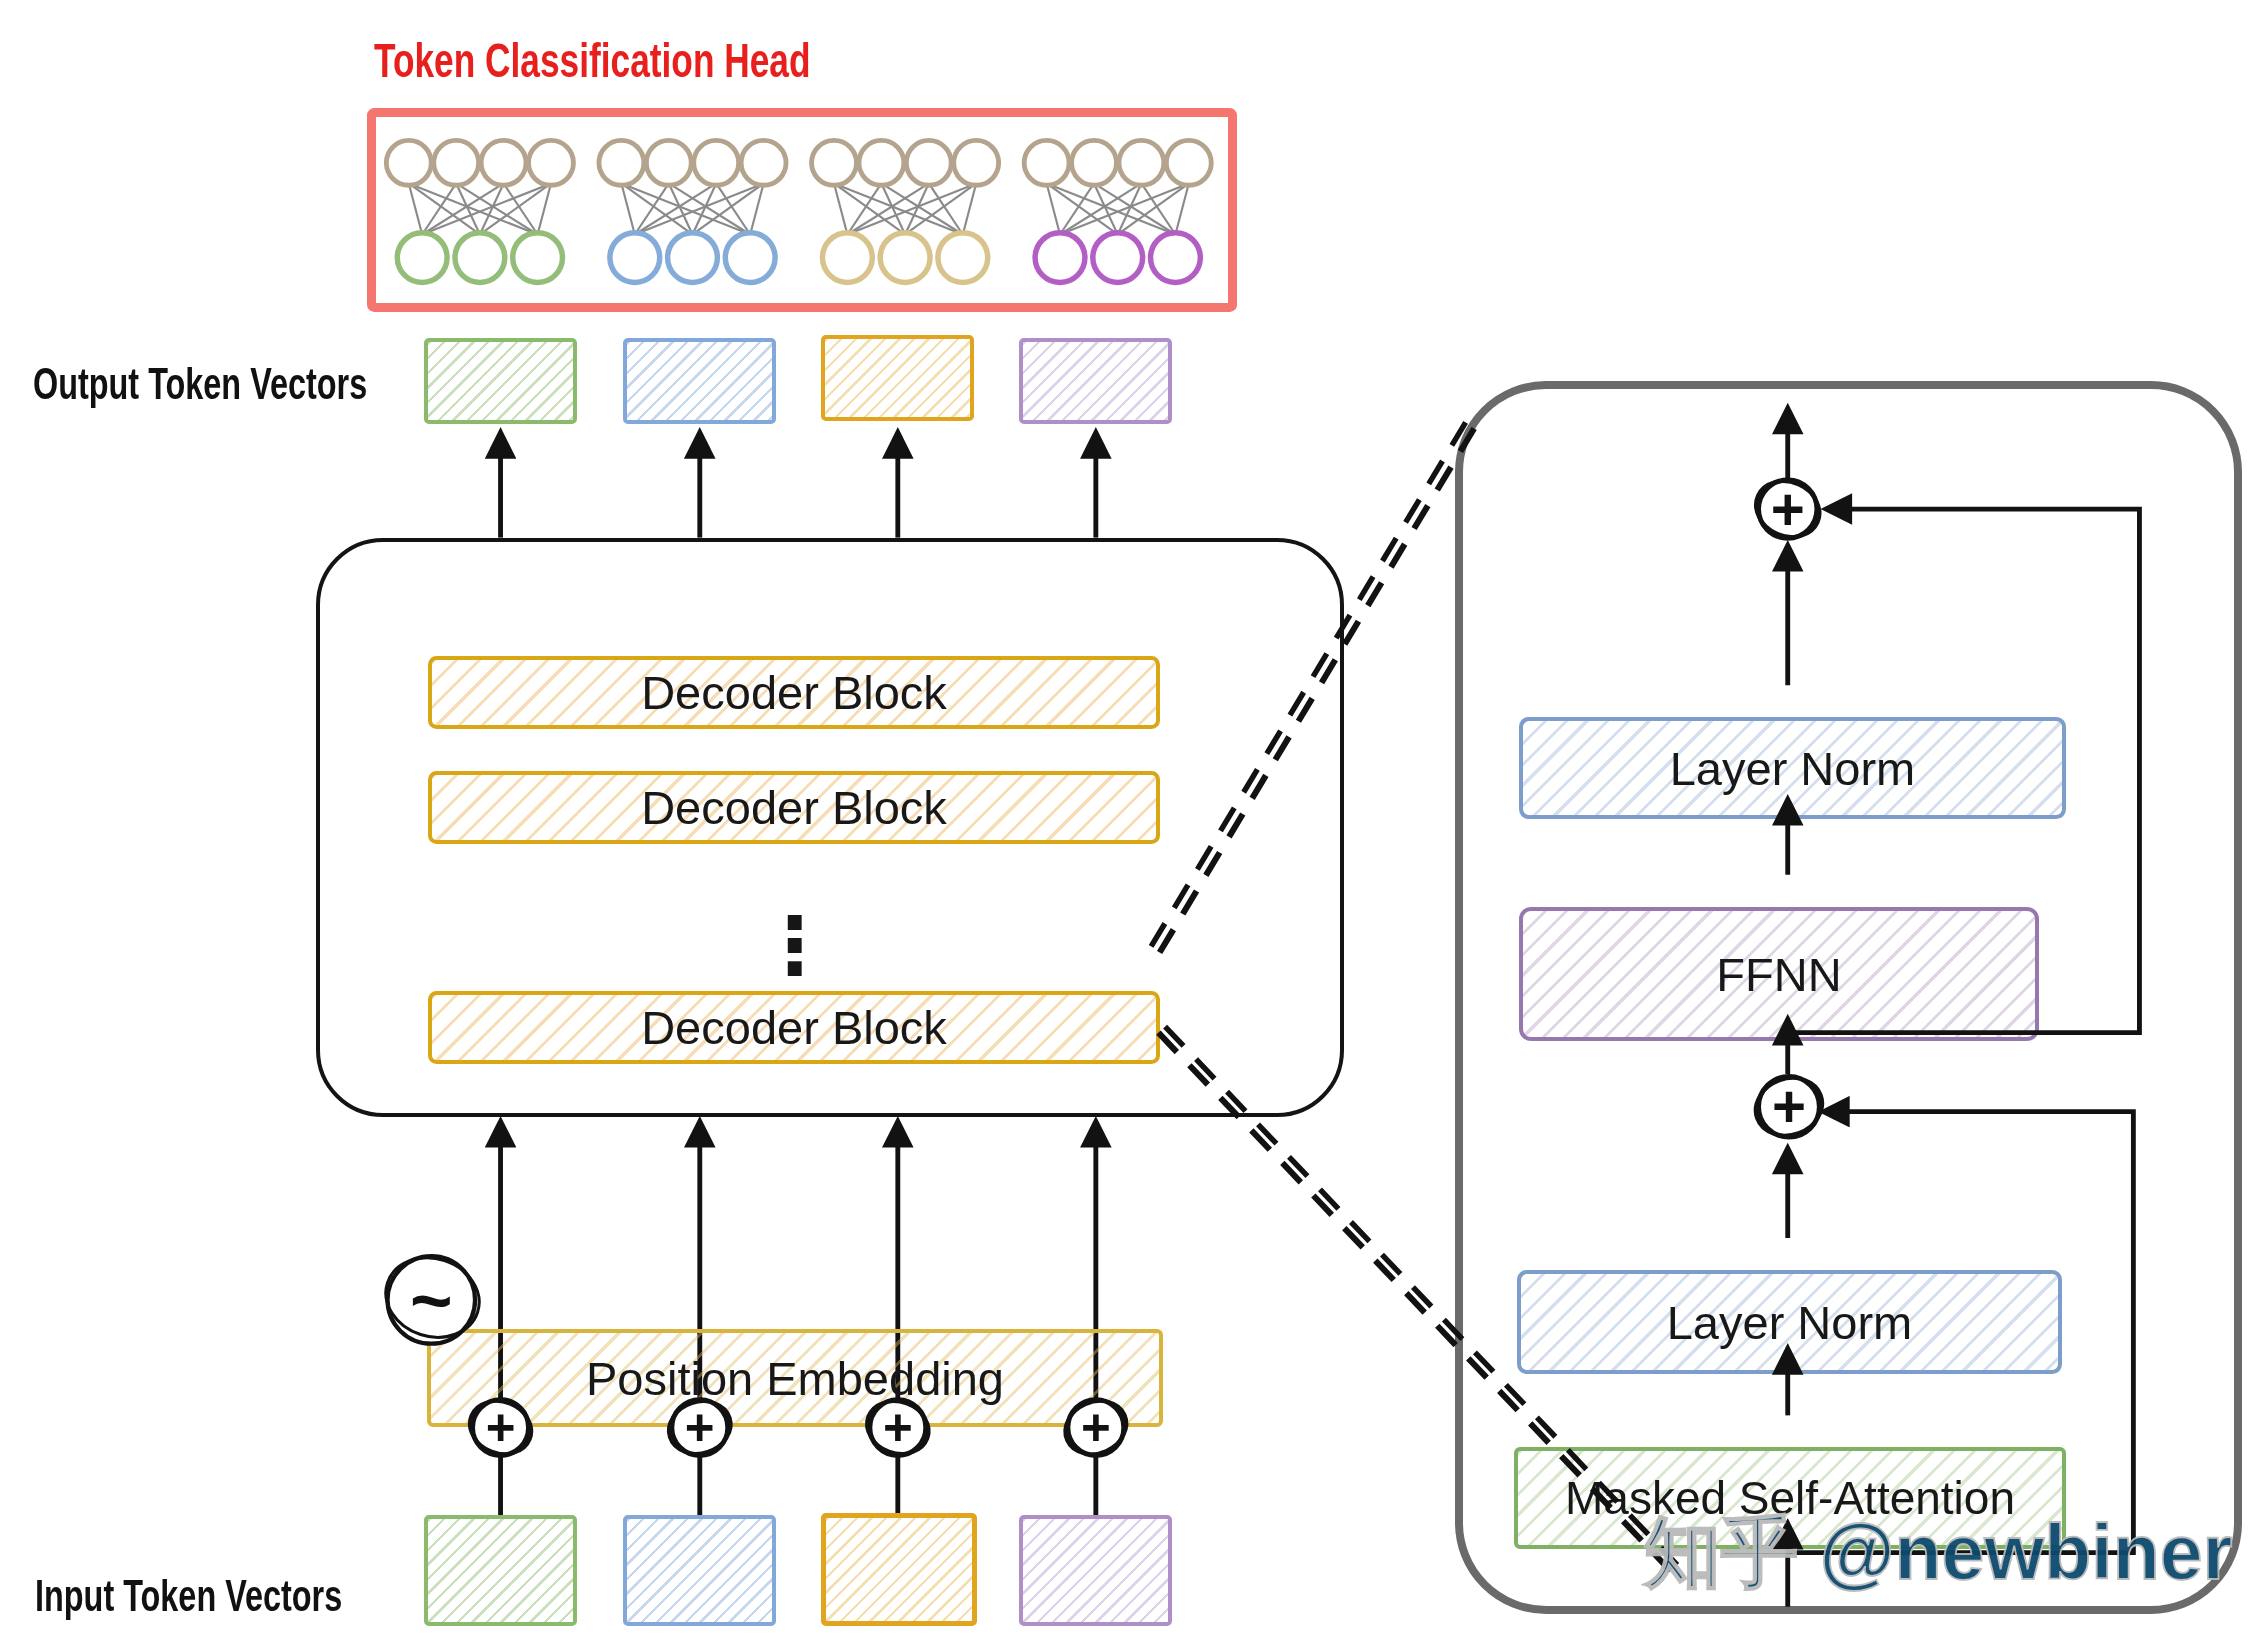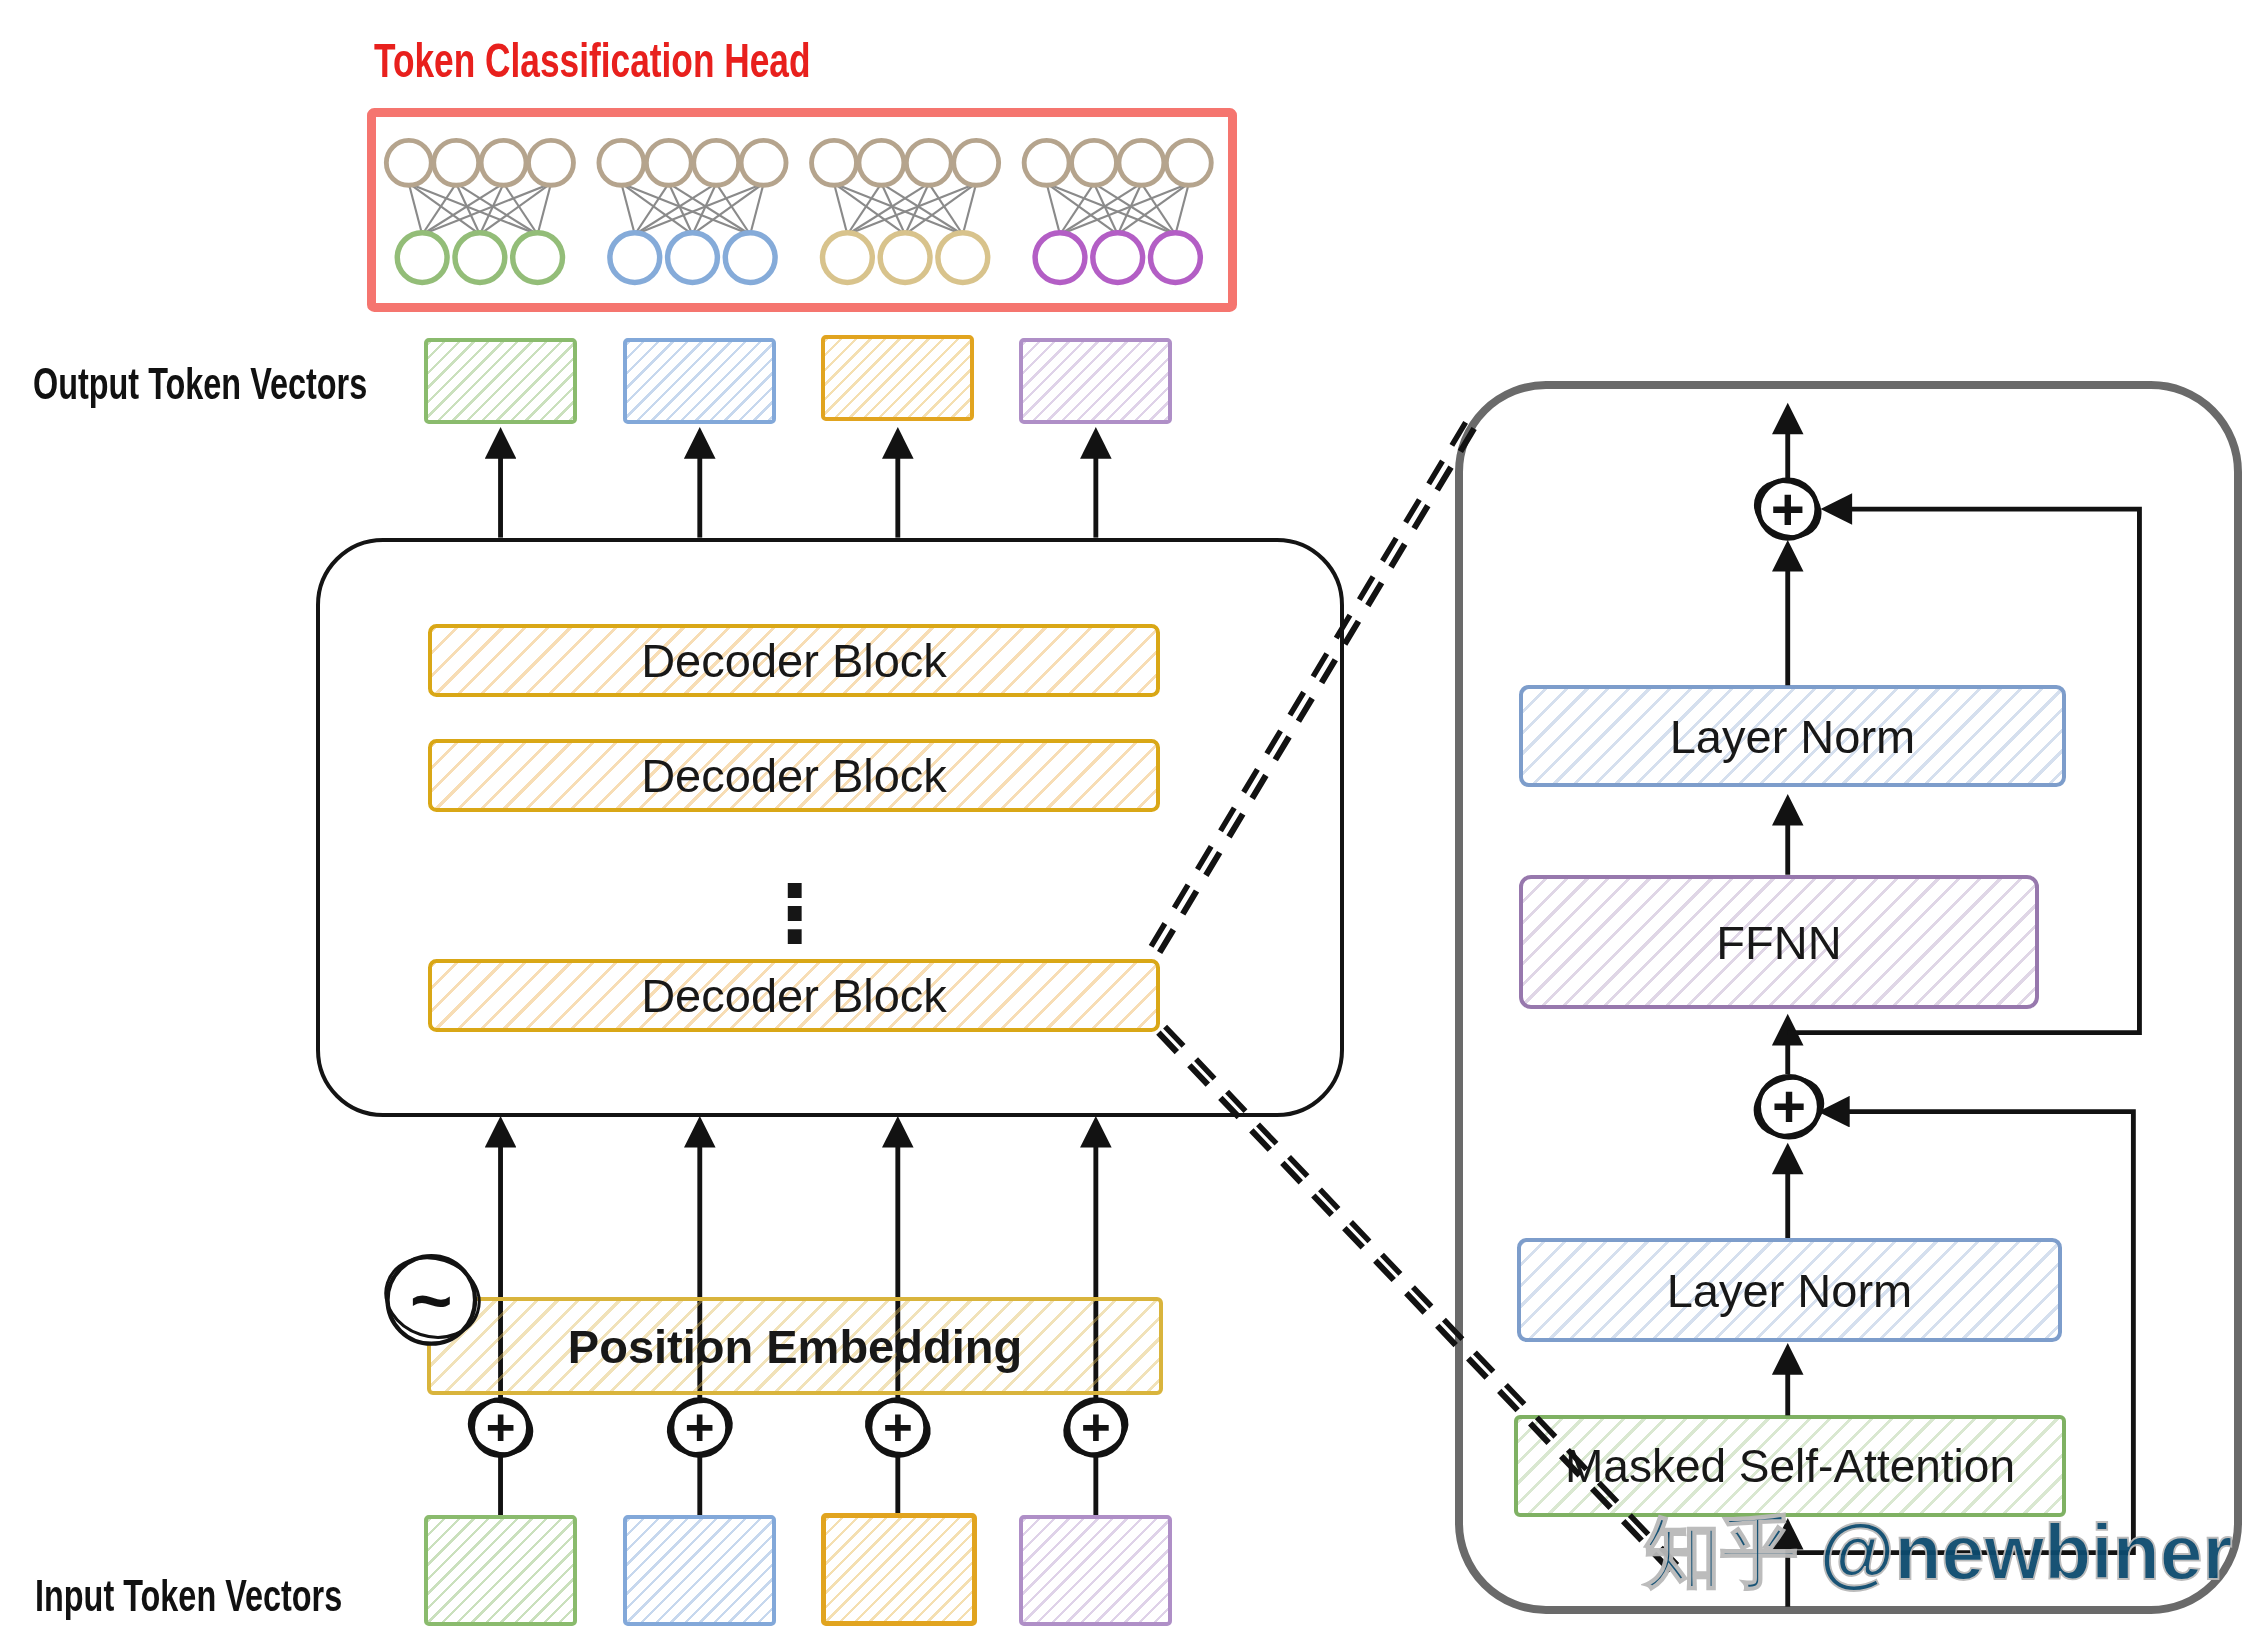--- a/index.html
+++ b/index.html
@@ -3,21 +3,21 @@
 <meta charset="utf-8">
 <style>
   html,body{margin:0;padding:0;background:#ffffff;}
   body{width:2250px;height:1645px;position:relative;overflow:hidden;
        font-family:"Liberation Sans","DejaVu Sans",sans-serif;}
   .layer{position:absolute;left:0;top:0;width:2250px;height:1645px;}
   #wires{z-index:1;}
   #overlay{z-index:5;}
   .el{position:absolute;box-sizing:border-box;z-index:2;}
   .boxlabel{display:flex;align-items:center;justify-content:center;
-            color:#181818;white-space:nowrap;}
+            color:#181818;white-space:nowrap;margin-top:32px;}
   .lbl{position:absolute;z-index:4;font-weight:bold;color:#111;white-space:nowrap;
        transform:scaleX(.72);transform-origin:0 50%;}
   
   .h-orange {background:repeating-linear-gradient(135deg, rgba(235,166,60,.38) 0 3px, transparent 3px 16px);}
   .h-yellow {background:repeating-linear-gradient(135deg, rgba(222,186,88,.42) 0 3px, transparent 3px 14.6px);}
   .h-blue   {background:repeating-linear-gradient(135deg, rgba(125,157,203,.32) 0 3px, transparent 3px 14.6px);}
   .h-purple {background:repeating-linear-gradient(135deg, rgba(151,120,173,.30) 0 3px, transparent 3px 14.6px);}
   .h-green  {background:repeating-linear-gradient(135deg, rgba(131,178,102,.30) 0 3px, transparent 3px 14.6px);}
   .h-tgreen {background:repeating-linear-gradient(135deg, rgba(138,187,109,.45) 0 2.4px, transparent 2.4px 10.3px);}
   .h-tblue  {background:repeating-linear-gradient(135deg, rgba(130,168,217,.45) 0 2.4px, transparent 2.4px 10.3px);}
@@ -59,21 +59,21 @@
 <div class="el h-tblue" style="left:623px;top:338px;width:153px;height:86px;border:4.9px solid #82a8d9;border-radius:4.9px;"></div>
 <div class="el h-tyellow" style="left:821px;top:335px;width:153px;height:86px;border:4.9px solid #e1a41f;border-radius:4.9px;"></div>
 <div class="el h-tpurple" style="left:1019px;top:338px;width:153px;height:86px;border:4.9px solid #af8fc7;border-radius:4.9px;"></div>
 
 <div class="el" style="left:316px;top:538px;width:1028px;height:579px;border:4.9px solid #141414;border-radius:67px;background:#fff;"></div>
 <div class="el boxlabel h-orange" style="left:428px;top:624px;width:732px;height:73px;border:4.3px solid #d9a716;border-radius:8.5px;font-size:47px;">Decoder Block</div>
 <div class="el boxlabel h-orange" style="left:428px;top:739px;width:732px;height:73px;border:4.3px solid #d9a716;border-radius:8.5px;font-size:47px;">Decoder Block</div>
 <div class="el boxlabel" style="left:767px;top:865px;width:55px;height:97px;font-size:79px;font-weight:bold;color:#161616;">⋮</div>
 <div class="el boxlabel h-orange" style="left:428px;top:959px;width:732px;height:73px;border:4.3px solid #d9a716;border-radius:8.5px;font-size:47px;">Decoder Block</div>
 
-<div class="el boxlabel h-yellow" style="left:427px;top:1297px;width:736px;height:98px;border:4.3px solid #d9b43c;border-radius:6px;font-size:47px;font-weight:bold;">Position Embedding</div>
+<div class="el boxlabel h-yellow" style="left:427px;top:1297px;width:736px;height:98px;border:4.3px solid #d9b43c;border-radius:6px;font-size:47px;">Position Embedding</div>
 
 <div class="el h-tgreen" style="left:424px;top:1515px;width:153px;height:111px;border:4.9px solid #8abb6d;border-radius:4.9px;"></div>
 <div class="el h-tblue" style="left:623px;top:1515px;width:153px;height:111px;border:4.9px solid #82a8d9;border-radius:4.9px;"></div>
 <div class="el h-tyellow" style="left:821px;top:1513px;width:156px;height:113px;border:5.5px solid #e1a41f;border-radius:4.9px;"></div>
 <div class="el h-tpurple" style="left:1019px;top:1515px;width:153px;height:111px;border:4.9px solid #af8fc7;border-radius:4.9px;"></div>
 
 <div class="el" style="left:1455px;top:381px;width:787px;height:1233px;border:8.5px solid #6a6a6a;border-radius:91px;background:#fff;"></div>
 <div class="el boxlabel h-blue" style="left:1519px;top:685px;width:547px;height:102px;border:4.3px solid #7d9dcb;border-radius:9.7px;font-size:47px;">Layer Norm</div>
 <div class="el boxlabel h-purple" style="left:1519px;top:875px;width:520px;height:134px;border:4.3px solid #9778ad;border-radius:12px;font-size:47px;">FFNN</div>
 <div class="el boxlabel h-blue" style="left:1517px;top:1238px;width:545px;height:104px;border:4.3px solid #7d9dcb;border-radius:9.7px;font-size:47px;">Layer Norm</div>

